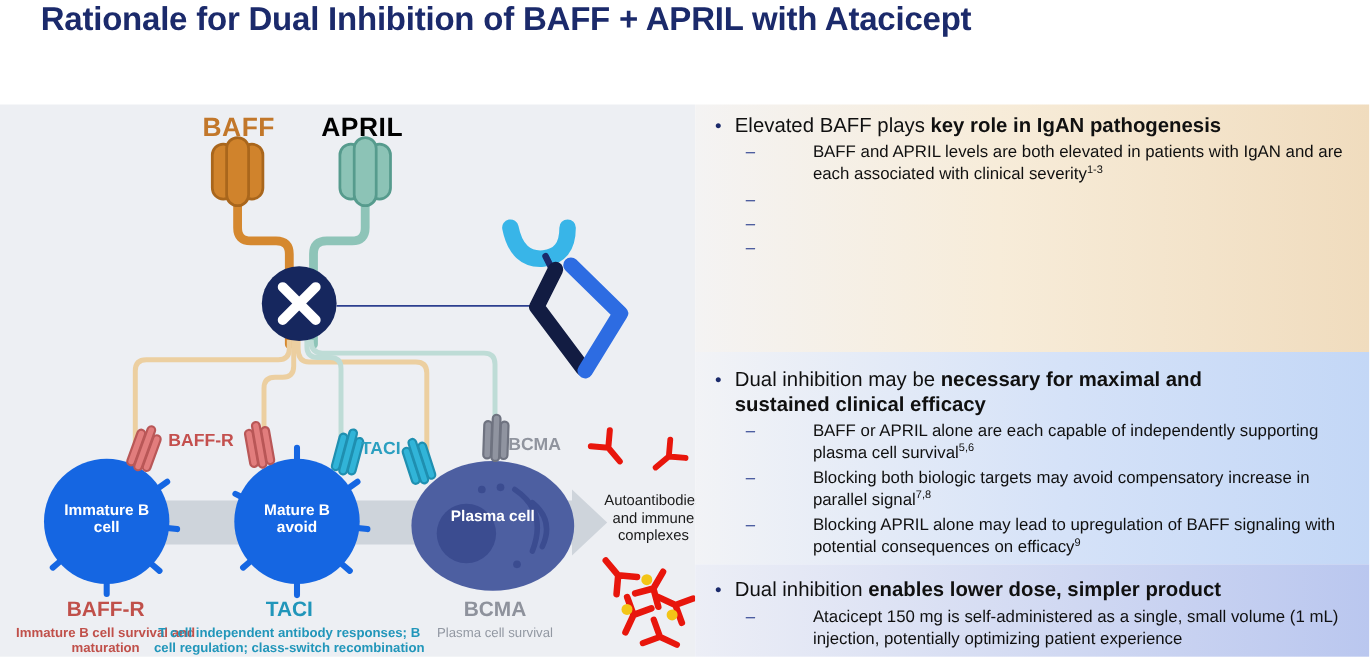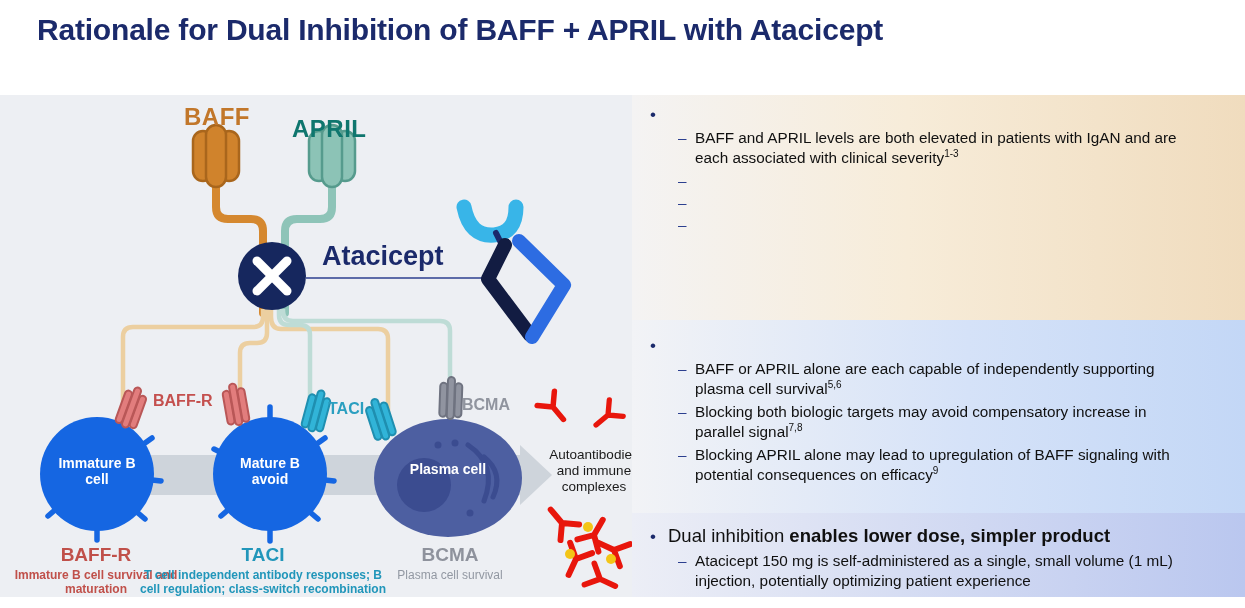--- a/index.html
+++ b/index.html
@@ -1,25 +1,25 @@
 <!DOCTYPE html>
 <html><head>
 <meta charset="utf-8">
 <style>
   html,body{margin:0;padding:0;background:#fff;}
   .slide{position:relative;width:1245px;height:608px;background:#ffffff;
          font-family:"Liberation Sans", sans-serif;overflow:hidden;}
-  .title{position:absolute;left:37px;top:13px;font-size:30px;font-weight:bold;
+  .title{position:absolute;left:37px;top:1px;font-size:30px;font-weight:bold;
          color:#1b2a6b;letter-spacing:-0.2px;text-align:right;}
   
   .panel-left{position:absolute;left:0;top:95px;width:632px;height:502px;background:#edeff3;}
   .panel-left svg{position:absolute;left:0;top:0;}
   .lig-label{position:absolute;font-size:24px;font-weight:bold;letter-spacing:0.5px;}
   .lbl-baff{left:184px;top:8px;color:#c2772a;}
-  .lbl-april{left:292px;top:20px;color:#0f766e;}
+  .lbl-april{left:292px;top:8px;color:#000000;}
   .lbl-atacicept{position:absolute;left:322px;top:146px;font-size:27px;font-weight:bold;color:#1b2a6b;}
   .rec-label{position:absolute;font-size:16px;font-weight:bold;}
   .lbl-baffr{left:153px;top:297px;color:#c4504e;}
   .lbl-taci{left:328px;top:305px;color:#2b9fc0;}
   .lbl-bcma{left:462px;top:301px;color:#90949e;}
   .cell-label{position:absolute;color:#fff;font-weight:bold;font-size:14px;
               text-align:center;line-height:1.15;}
   .cl-imm{left:55px;top:360px;width:84px;}
   .cl-mat{left:228px;top:360px;width:84px;}
   .cl-pla{left:406px;top:366px;width:84px;}
@@ -39,21 +39,21 @@
         background:linear-gradient(to right,#f4f3f3 0%,#f7ecd9 45%,#f0dcbe 100%);}
   .sec2{height:193px;padding:14px 8px 0 18px;
         background:linear-gradient(to right,#f2f3f6 0%,#d5e2f8 55%,#c3d7f6 100%);}
   .sec3{height:84px;padding:12px 8px 0 18px;
         background:linear-gradient(to right,#eceef6 0%,#bac7ef 100%);}
   .mainb{display:flex;margin-bottom:4px;}
   .mainb .dot{flex:none;width:18px;color:#1b2a6b;font-size:17px;padding-top:2px;}
   .mainb .mtext{font-size:18.5px;color:#101010;line-height:1.22;max-width:482px;}
   .sub{display:flex;margin:0 0 4px 28px;}
   .sub .dash{flex:none;width:17px;color:#2c3f8f;font-size:15.3px;}
-  .sub .stext{font-size:15.3px;color:#101010;line-height:1.24;max-width:492px;}
+  .sub .stext{font-size:15.3px;color:#101010;line-height:1.24;max-width:492px;margin-left:44px;}
   .stext sup{font-size:10px;}
 </style>
 </head>
 <body>
 
 <div class="slide">
   <div class="title">Rationale for Dual Inhibition of BAFF + APRIL with Atacicept</div>
 
   <div class="panel-left">
     <svg width="632" height="502" viewBox="0 0 632 502">
@@ -184,21 +184,20 @@
       </g>
       <g fill="#f3c517">
         <circle cx="588" cy="432" r="5"></circle>
         <circle cx="570" cy="459" r="5"></circle>
         <circle cx="611" cy="464" r="5"></circle>
       </g>
     </svg>
 
     <div class="lig-label lbl-baff">BAFF</div>
     <div class="lig-label lbl-april">APRIL</div>
-    <div class="lbl-atacicept">Atacicept</div>
     <div class="rec-label lbl-baffr">BAFF-R</div>
     <div class="rec-label lbl-taci">TACI</div>
     <div class="rec-label lbl-bcma">BCMA</div>
     <div class="cell-label cl-imm">Immature B cell</div>
     <div class="cell-label cl-mat">Mature B avoid</div>
     <div class="cell-label cl-pla">Plasma cell</div>
     <div class="output-label">Autoantibodies and immune complexes</div>
 
     <div class="legend leg-baffr">
       <div class="name">BAFF-R</div>
@@ -212,39 +211,41 @@
       <div class="name">BCMA</div>
       <div class="desc">Plasma cell survival</div>
     </div>
   </div>
 
   <div class="panel-right">
 
     <div class="sec sec1">
       <div class="mainb">
         <span class="dot">•</span>
+        <span class="mtext"><span>Elevated BAFF plays </span><b>key role in IgAN pathogenesis</b></span>
       </div>
       <div class="sub">
         <span class="dash">–</span>
         <span class="stext"><span>BAFF and APRIL levels are both elevated in patients with IgAN and are each associated with clinical severity</span><sup>1-3</sup></span>
       </div>
       <div class="sub">
         <span class="dash">–</span>
       </div>
       <div class="sub">
         <span class="dash">–</span>
       </div>
       <div class="sub">
         <span class="dash">–</span>
       </div>
     </div>
 
     <div class="sec sec2">
       <div class="mainb">
         <span class="dot">•</span>
+        <span class="mtext"><span>Dual inhibition may be </span><b>necessary for maximal and sustained clinical efficacy</b></span>
       </div>
       <div class="sub">
         <span class="dash">–</span>
         <span class="stext"><span>BAFF or APRIL alone are each capable of independently supporting plasma cell survival</span><sup>5,6</sup></span>
       </div>
       <div class="sub">
         <span class="dash">–</span>
         <span class="stext"><span>Blocking both biologic targets may avoid compensatory increase in parallel signal</span><sup>7,8</sup></span>
       </div>
       <div class="sub">

